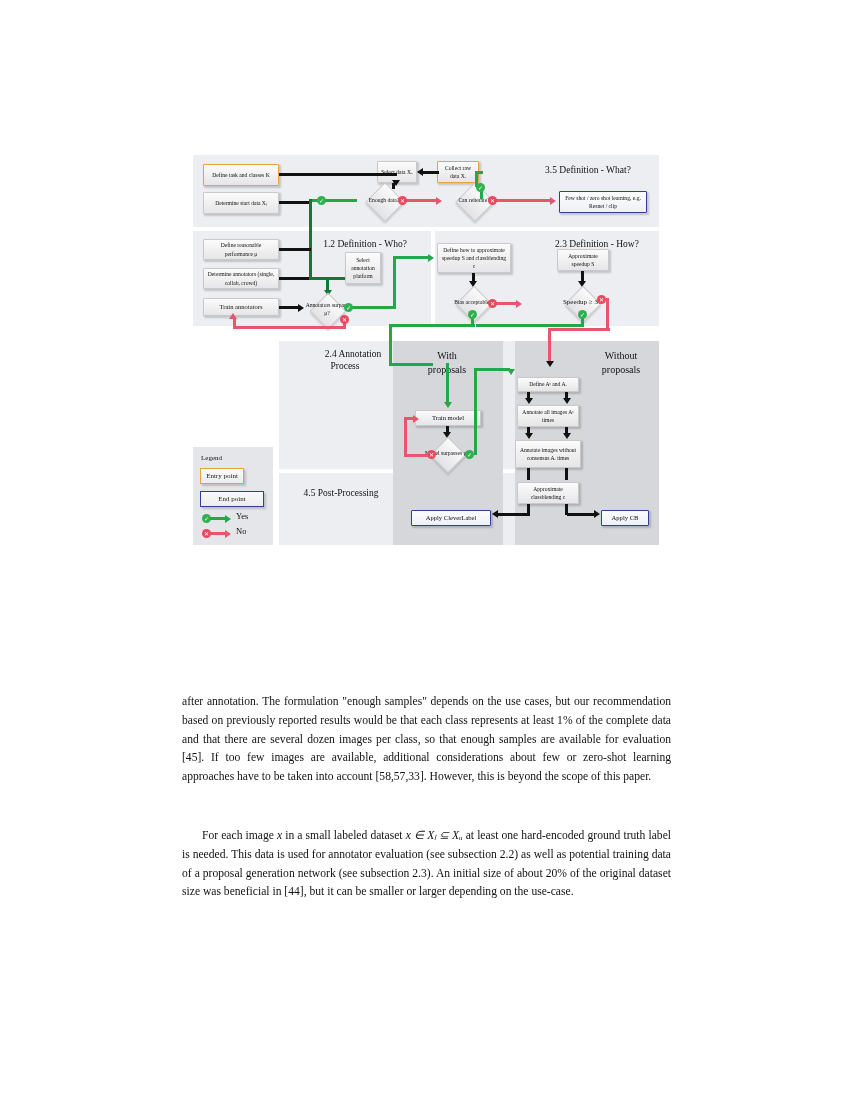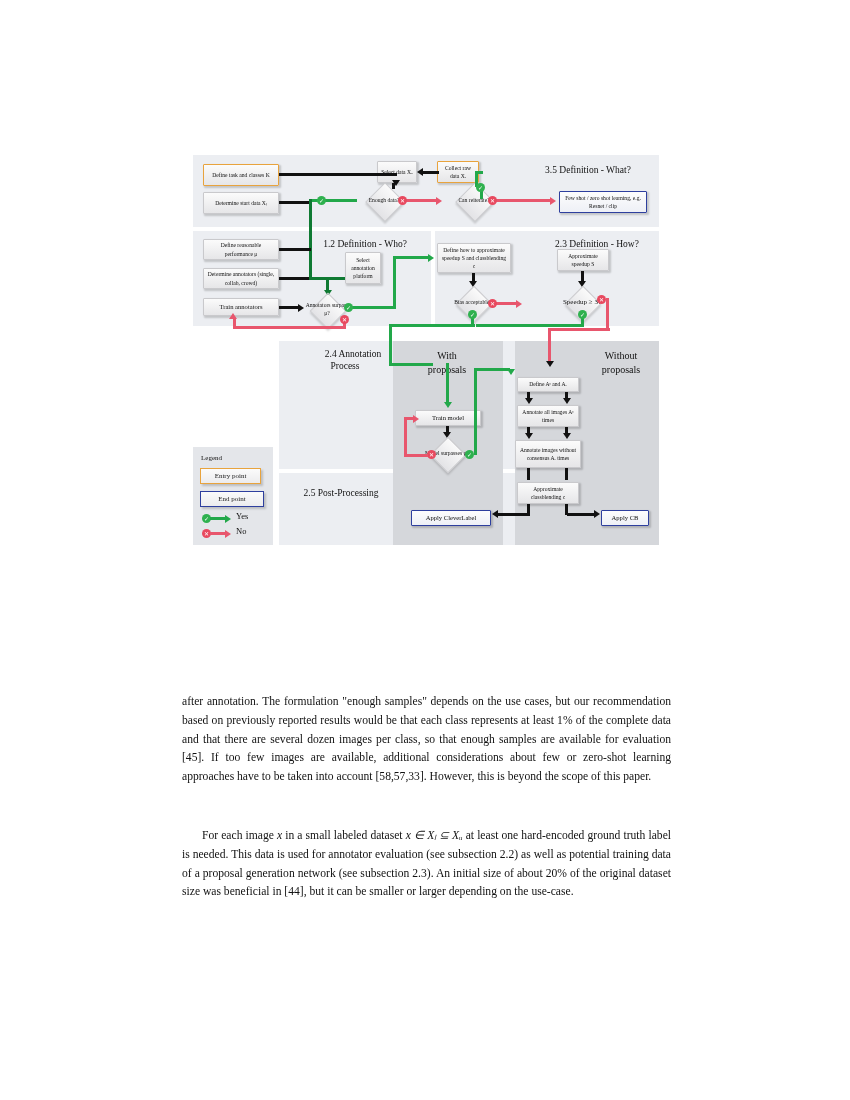--- a/index.html
+++ b/index.html
@@ -120,21 +120,21 @@
     <div class="band sec5"></div>
     <div class="band legendbox"></div>
     <div class="col with"></div>
     <div class="col without"></div>
 
     <div class="sectitle" style="left:330px;top:10px;width:130px;">3.5 Definition - What?</div>
     <div class="sectitle" style="left:112px;top:84px;width:120px;">1.2 Definition - Who?</div>
     <div class="sectitle" style="left:344px;top:84px;width:120px;">2.3 Definition - How?</div>
     <div class="sectitle" style="left:112px;top:194px;width:96px;">2.4 Annotation</div>
     <div class="sectitle" style="left:104px;top:206px;width:96px;">Process</div>
-    <div class="sectitle" style="left:96px;top:333px;width:104px;">2.5 Post-Processing</div>
+    <div class="sectitle" style="left:96px;top:333px;width:104px;">4.5 Post-Processing</div>
 
     <div class="sectitle" style="left:216px;top:195px;width:76px;font-size:10px;">With</div>
     <div class="sectitle" style="left:216px;top:209px;width:76px;font-size:10px;">proposals</div>
     <div class="sectitle" style="left:392px;top:195px;width:72px;font-size:10px;">Without</div>
     <div class="sectitle" style="left:392px;top:209px;width:72px;font-size:10px;">proposals</div>
 
     <div class="node entry" style="left:10px;top:9px;width:76px;height:22px;">Define task and classes K</div>
     <div class="node" style="left:10px;top:37px;width:76px;height:22px;">Determine start data Xₗ</div>
     <div class="node" style="left:184px;top:6px;width:40px;height:22px;">Select data Xᵤ</div>
     <div class="node entry" style="left:244px;top:6px;width:42px;height:22px;">Collect raw data Xᵣ</div>
@@ -279,21 +279,21 @@
 
     <div class="ln" style="left:334px;top:349px;width:3.4px;height:11px;"></div>
     <div class="ln" style="left:305px;top:358px;width:32px;height:3.4px;"></div>
     <div class="arrow left" style="left:299px;top:355px;"></div>
 
     <div class="ln" style="left:372px;top:349px;width:3.4px;height:11px;"></div>
     <div class="ln" style="left:374px;top:358px;width:28px;height:3.4px;"></div>
     <div class="arrow right" style="left:401px;top:355px;"></div>
 
     <div class="lgtitle" style="left:8px;top:299px;">Legend</div>
-    <div class="lgnode entry" style="left:7px;top:313px;width:61px;height:16px;">Entry point</div>
+    <div class="lgnode entry" style="left:7px;top:313px;width:44px;height:16px;">Entry point</div>
     <div class="lgnode end" style="left:7px;top:336px;width:64px;height:16px;">End point</div>
 
     <div class="badge yes" style="left:9px;top:359px;">✓</div>
     <div class="ln g" style="left:17px;top:362px;width:16px;height:3.4px;"></div>
     <div class="arrow right g" style="left:32px;top:359.5px;"></div>
     <div class="lgtext" style="left:43px;top:356px;">Yes</div>
 
     <div class="badge no" style="left:9px;top:374px;">✕</div>
     <div class="ln r" style="left:17px;top:377px;width:16px;height:3.4px;"></div>
     <div class="arrow right r" style="left:32px;top:374.5px;"></div>

